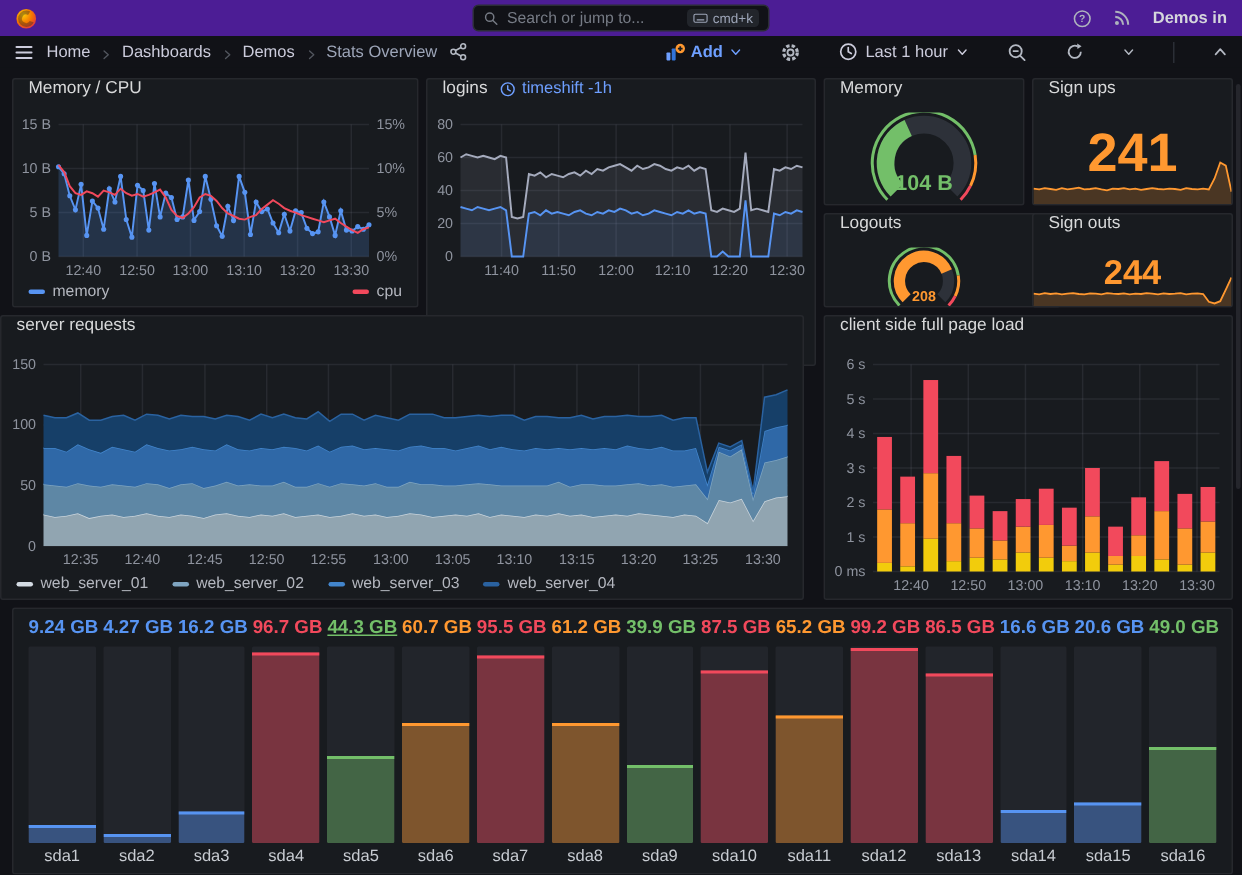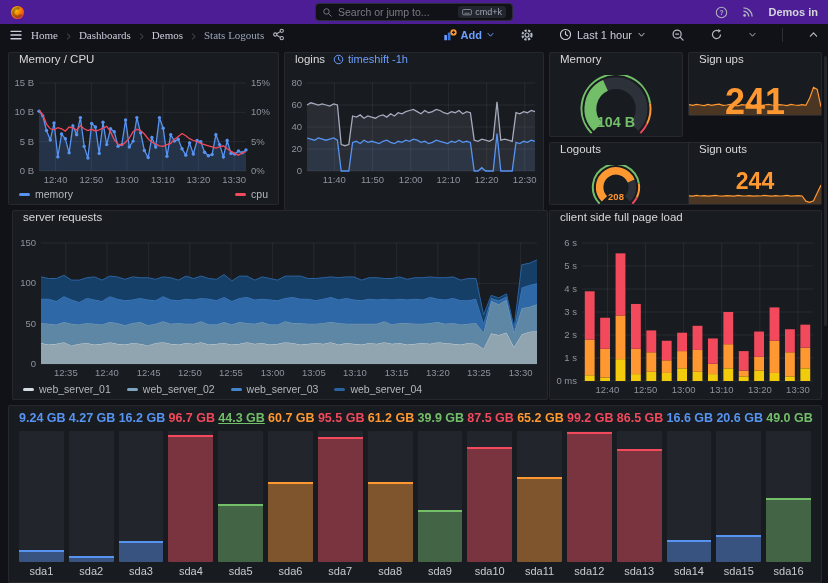--- a/index.html
+++ b/index.html
@@ -33,21 +33,21 @@
   }
   .topnav-right { margin-left: auto; display: flex; align-items: center; gap: 14px; color: #aeb3bd; }
   .signin { font-size: 11px; font-weight: 600; color: #d5d6dc; cursor: pointer; }
 
   
   .toolbar {
     position: absolute; top: 24px; left: 0; right: 0; height: 21px;
     display: flex; align-items: center; padding: 0 9px; gap: 8px;
     background: #111217; z-index: 9;
   }
-  .crumbs { display: flex; align-items: flex-end; gap: 6px; font-family: Liberation Serif, serif; }
+  .crumbs { display: flex; align-items: flex-end; gap: 6px; }
   .crumb { font-size: 11px; font-weight: 500; color: #ccccdc; cursor: pointer; }
   .crumb.current { color: #9da5b8; font-weight: 400; }
   .crumb-sep { color: #52565e; display: flex; }
   .toolbar-right { margin-left: auto; display: flex; align-items: center; gap: 25px; color: #b3b8c2; }
   .add-btn { display: flex; align-items: center; gap: 4px; color: #6e9fff; font-weight: 600; cursor: pointer; }
   .time-picker { display: flex; align-items: center; gap: 5px; cursor: pointer; color: #ccccdc; font-weight: 500; }
   .tb-divider { width: 1px; height: 14px; background: #2b2e36; }
   .icn { display: flex; align-items: center; justify-content: center; cursor: pointer; }
 
   
@@ -230,21 +230,21 @@
         <svg width="9" height="9">
           <use href="#i-chevron-right"></use>
         </svg>
       </span>
     <span class="crumb">Demos</span>
     <span class="crumb-sep">
         <svg width="9" height="9">
           <use href="#i-chevron-right"></use>
         </svg>
       </span>
-    <span class="crumb current">Stats Logouts</span>
+    <span class="crumb current">Stats Overview</span>
   </nav>
   <span class="icn" style="color:#b3b8c2">
       <svg width="13" height="13">
         <use href="#i-share"></use>
       </svg>
     </span>
   <div class="toolbar-right">
     <span class="add-btn">
       <span class="icn">
           <svg width="14" height="14">
@@ -472,21 +472,21 @@
           <path d="M47.883924266000655 51.836075733999344 A25.619999999999997 25.619999999999997 0 0 1 55.457002132537106 10.369848052599899" stroke="#73BF69" stroke-width="11.7852" fill="none"></path>
           <path d="M41.595906503621165 58.12409349637884 A34.5126 34.5126 0 1 1 100.08769262362375 28.32103988185252" stroke="#73BF69" stroke-width="2" fill="none"></path>
           <path d="M100.08769262362375 28.32103988185252 A34.5126 34.5126 0 0 1 96.99326651119583 48.90344459356925" stroke="#FF9830" stroke-width="2" fill="none"></path>
           <path d="M96.99326651119583 48.90344459356925 A34.5126 34.5126 0 0 1 90.40409349637886 58.124093496378805" stroke="#F2495C" stroke-width="2" fill="none"></path>
           <text x="66" y="51.53" fill="#73BF69" font-size="14.347199999999999" font-weight="700" text-anchor="middle">104 B</text>
         </svg>
       </div>
   </div>
 </section>
 
-<section class="panel" style="left:688px;top:52px;width:134px;height:64px">
+<section class="panel" style="left:688px;top:52px;width:134px;height:85px">
   <div class="panel-header">
     <span class="panel-title">Sign ups</span>
   </div>
   <div class="panel-body">
     <div class="chart">
       <div class="stat-num big">241</div>
       <div class="spark" id="c-spark-su" style="height:32px">
           <svg width="132" height="32">
             <polygon points="0.0,21.7 3.8,22.3 7.5,21.4 11.3,22.0 15.1,22.6 18.9,21.4 22.6,22.3 26.4,21.7 30.2,21.1 33.9,22.3 37.7,22.0 41.5,21.4 45.3,22.3 49.0,22.9 52.8,21.7 56.6,22.0 60.3,21.4 64.1,22.3 67.9,21.7 71.7,22.6 75.4,22.0 79.2,21.4 83.0,22.0 86.7,22.3 90.5,21.7 94.3,22.0 98.1,22.6 101.8,21.4 105.6,22.0 109.4,22.3 113.1,21.7 116.9,22.3 120.7,15.0 124.5,4.3 128.2,6.4 132.0,23.8 132,32 0,32" fill="rgba(255,152,48,0.22)"></polygon>
             <polyline points="0.0,21.7 3.8,22.3 7.5,21.4 11.3,22.0 15.1,22.6 18.9,21.4 22.6,22.3 26.4,21.7 30.2,21.1 33.9,22.3 37.7,22.0 41.5,21.4 45.3,22.3 49.0,22.9 52.8,21.7 56.6,22.0 60.3,21.4 64.1,22.3 67.9,21.7 71.7,22.6 75.4,22.0 79.2,21.4 83.0,22.0 86.7,22.3 90.5,21.7 94.3,22.0 98.1,22.6 101.8,21.4 105.6,22.0 109.4,22.3 113.1,21.7 116.9,22.3 120.7,15.0 124.5,4.3 128.2,6.4 132.0,23.8" fill="none" stroke="#FF9830" stroke-width="1.2"></polyline>
@@ -524,21 +524,21 @@
       <div class="spark" id="c-spark-so" style="height:21px">
           <svg width="132" height="21">
             <polygon points="0.0,12.8 3.8,13.2 7.5,12.4 11.3,13.0 15.1,12.6 18.9,13.2 22.6,12.8 26.4,12.4 30.2,13.0 33.9,13.2 37.7,12.6 41.5,12.8 45.3,13.2 49.0,12.4 52.8,12.8 56.6,13.0 60.3,12.6 64.1,13.2 67.9,12.8 71.7,13.0 75.4,12.4 79.2,12.8 83.0,13.2 86.7,12.6 90.5,13.0 94.3,12.8 98.1,12.4 101.8,13.2 105.6,12.8 109.4,12.6 113.1,13.0 116.9,18.2 120.7,19.3 124.5,17.8 128.2,10.1 132.0,2.0 132,21 0,21" fill="rgba(255,152,48,0.22)"></polygon>
             <polyline points="0.0,12.8 3.8,13.2 7.5,12.4 11.3,13.0 15.1,12.6 18.9,13.2 22.6,12.8 26.4,12.4 30.2,13.0 33.9,13.2 37.7,12.6 41.5,12.8 45.3,13.2 49.0,12.4 52.8,12.8 56.6,13.0 60.3,12.6 64.1,13.2 67.9,12.8 71.7,13.0 75.4,12.4 79.2,12.8 83.0,13.2 86.7,12.6 90.5,13.0 94.3,12.8 98.1,12.4 101.8,13.2 105.6,12.8 109.4,12.6 113.1,13.0 116.9,18.2 120.7,19.3 124.5,17.8 128.2,10.1 132.0,2.0" fill="none" stroke="#FF9830" stroke-width="1.2"></polyline>
           </svg>
         </div>
     </div>
   </div>
 </section>
 
-<section class="panel" style="left:12px;top:210px;width:536px;height:190px">
+<section class="panel" style="left:0;top:210px;width:536px;height:190px">
   <div class="panel-header">
     <span class="panel-title">server requests</span>
   </div>
   <div class="panel-body">
     <div class="chart" id="c-server">
         <svg width="534" height="149">
           <line x1="28" x2="524" y1="131" y2="131" stroke="rgba(204,204,220,0.09)"></line>
           <text x="23" y="134" fill="#8e939e" font-size="9.5" text-anchor="end">0</text>
           <line x1="28" x2="524" y1="90.66666666666667" y2="90.66666666666667" stroke="rgba(204,204,220,0.09)"></line>
           <text x="23" y="93.66666666666667" fill="#8e939e" font-size="9.5" text-anchor="end">50</text>

